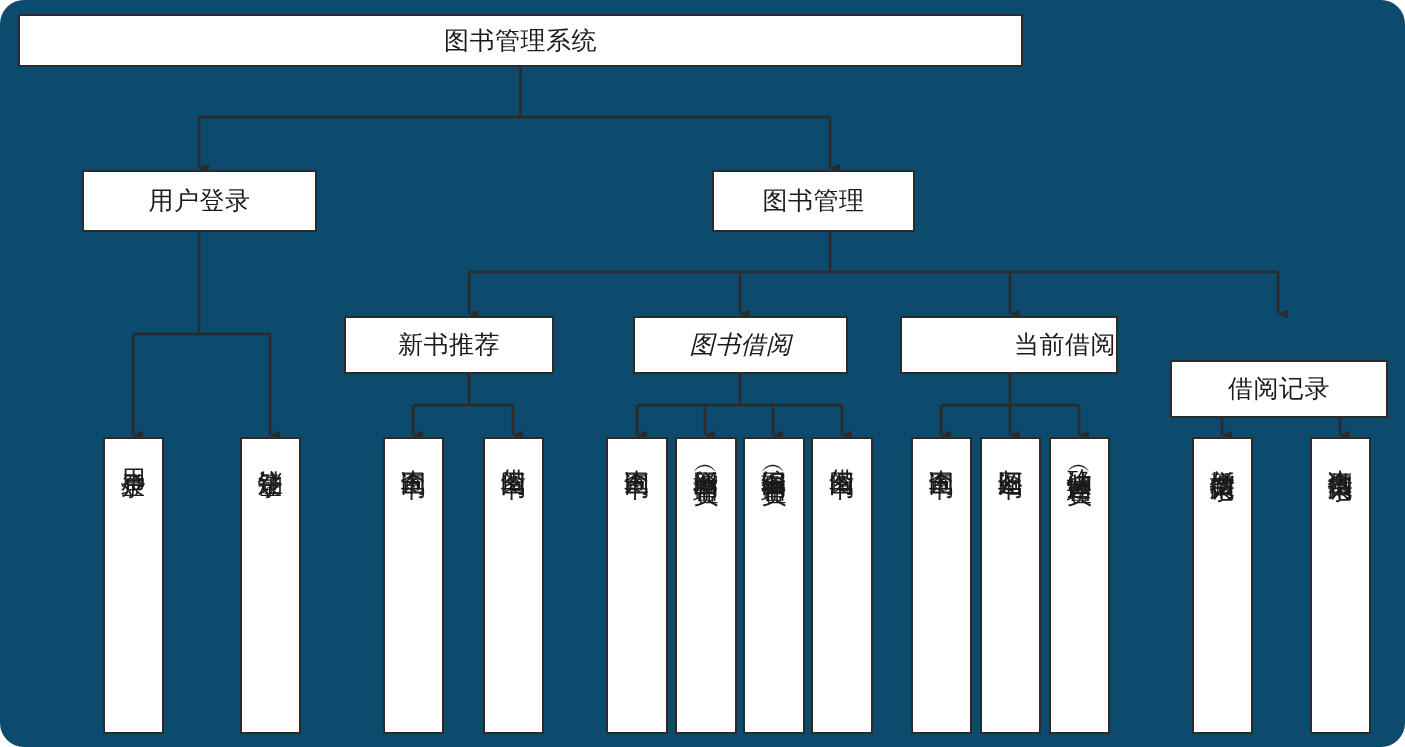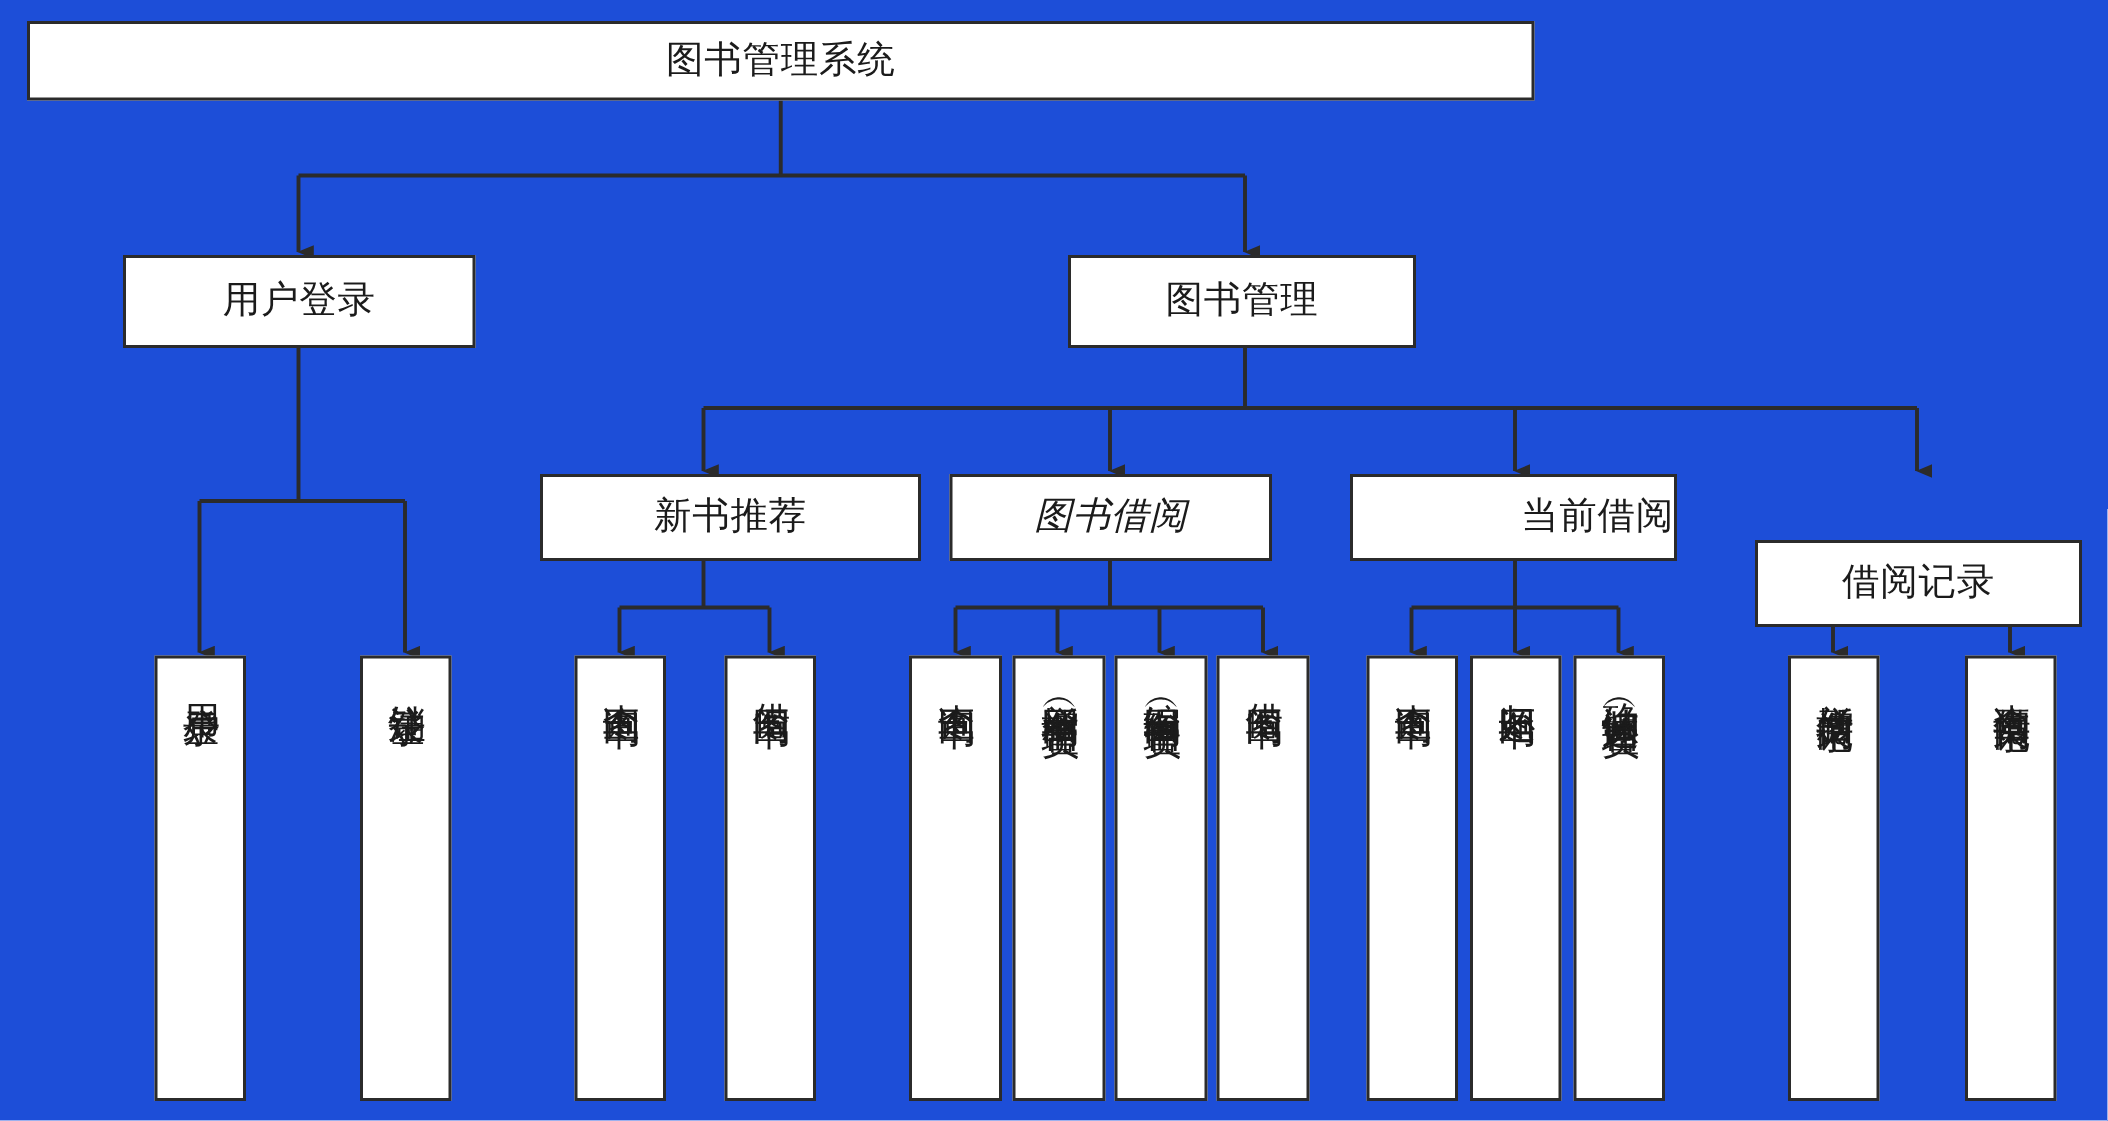--- a/index.html
+++ b/index.html
@@ -9,22 +9,23 @@
     background: #ffffff;
   }
   body {
     font-family: "Liberation Sans", "DejaVu Sans", sans-serif;
     -webkit-font-smoothing: antialiased;
   }
   #diagram-root {
     position: relative;
     width: 1405px;
     height: 747px;
-    background: #1d4ed8;
+    background: #0c4a6e;
     overflow: hidden;
+    border-radius: 24px;
   }
   #edge-layer {
     position: absolute;
     left: 0;
     top: 0;
     width: 1405px;
     height: 747px;
     pointer-events: none;
   }
   .node {
@@ -138,25 +139,25 @@
   </svg>
 
   <div class="node root horiz" style="left:18px; top:14px; width:1005px; height:53px;">
     <span class="node-label">图书管理系统</span>
   </div>
 
   <div class="node horiz" style="left:82px; top:170px; width:235px; height:62px;">
     <span class="node-label">用户登录</span>
   </div>
 
-  <div class="node horiz" style="left:712px; top:170px; width:232px; height:62px;">
+  <div class="node horiz" style="left:712px; top:170px; width:203px; height:62px;">
     <span class="node-label">图书管理</span>
   </div>
 
-  <div class="node horiz" style="left:360px; top:316px; width:254px; height:58px;">
+  <div class="node horiz" style="left:344px; top:316px; width:210px; height:58px;">
     <span class="node-label">新书推荐</span>
   </div>
 
   <div class="node horiz" style="left:633px; top:316px; width:215px; height:58px;font-style:italic;">
     <span class="node-label">图书借阅</span>
   </div>
 
   <div class="node horiz" style="left:900px; top:316px; width:218px; height:58px;justify-content:flex-end;">
     <span class="node-label">当前借阅</span>
   </div>

